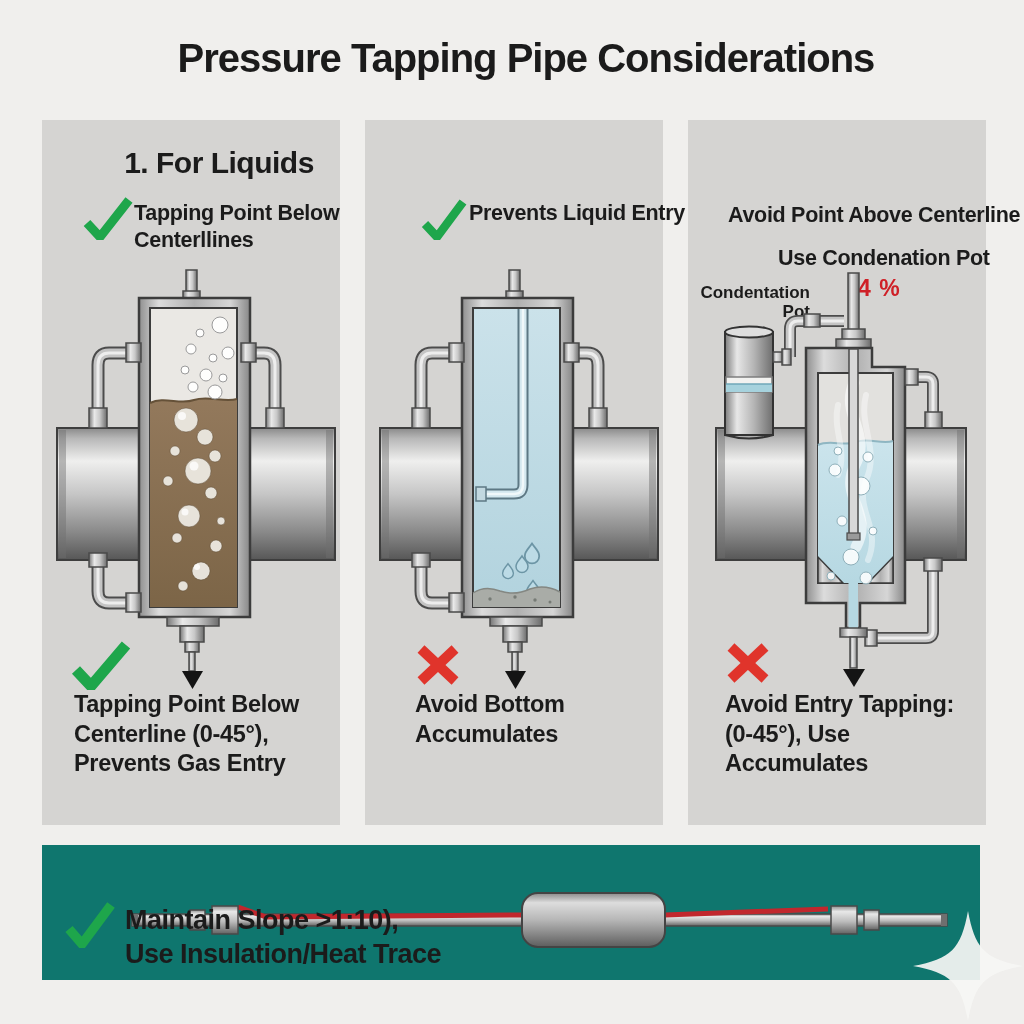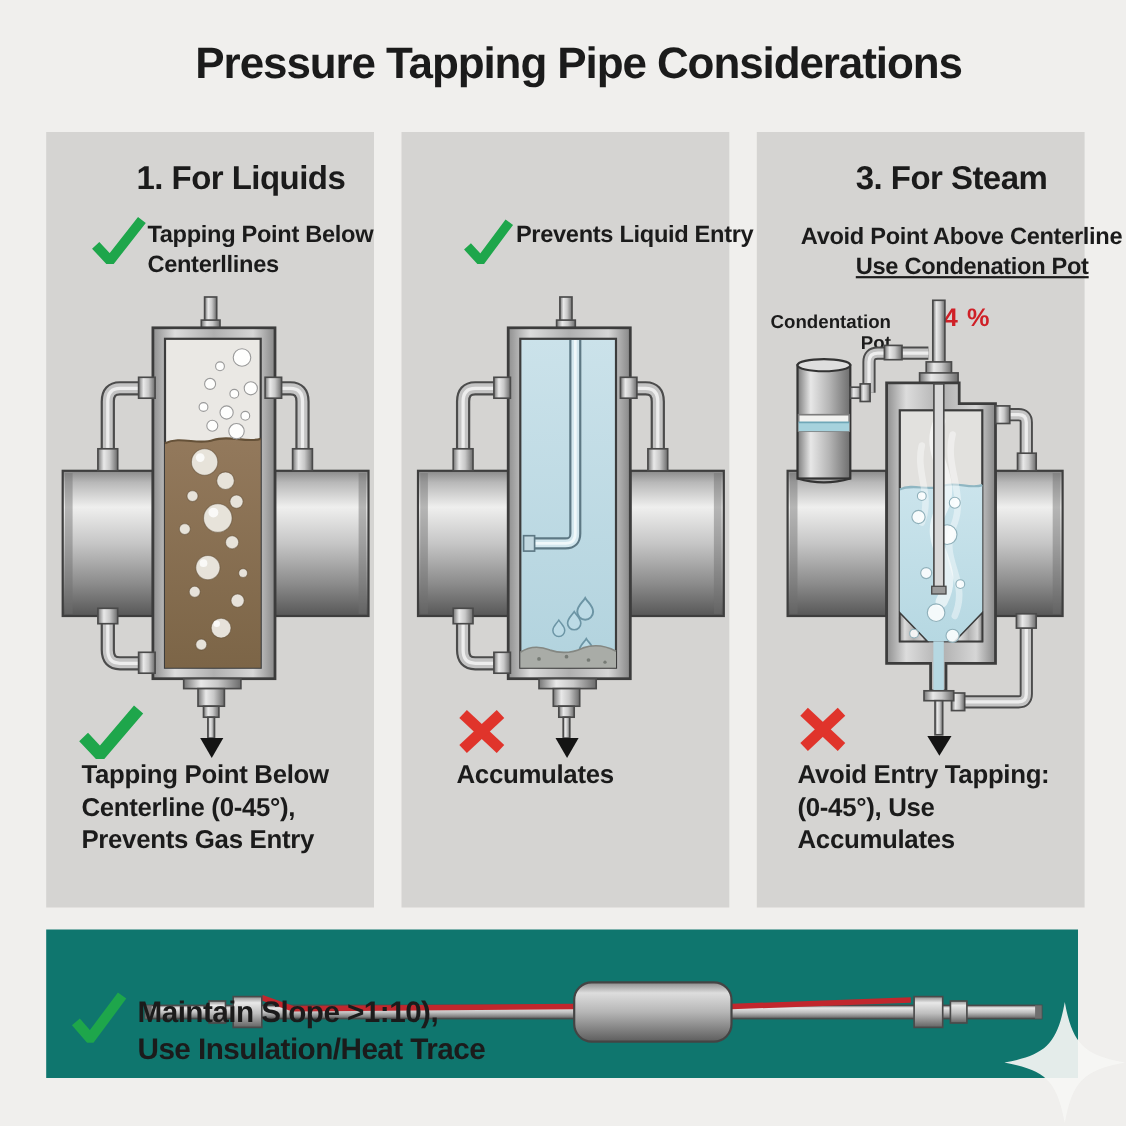--- a/index.html
+++ b/index.html
@@ -270,29 +270,29 @@
     <rect x="143" y="377" width="14" height="10" fill="url(#p2tube)" stroke="#4a4a4a" stroke-width="1.5"></rect>
     <rect x="147" y="387" width="6" height="19" fill="url(#p2tube)" stroke="#4a4a4a" stroke-width="1.5"></rect>
     <polygon points="140,406 161,406 150.5,424" fill="#141414"></polygon>
   </svg>
 
   <svg class="mark" style="left:50px;top:522px;" width="46" height="46" viewBox="0 0 46 46">
     <line x1="6" y1="7" x2="40" y2="39" stroke="#e0342b" stroke-width="10"></line>
     <line x1="40" y1="7" x2="6" y2="39" stroke="#e0342b" stroke-width="10"></line>
   </svg>
   <div class="caption-text" style="left:50px;top:570px;">
+    <div>Avoid Bottom</div>
     <div>Accumulates</div>
   </div>
 </div>
 
 <div class="panel" style="left:688px;">
-  <div class="panel-heading">3. For Steam</div>
 
   <div class="sub-text" style="left:40px;top:82px;">Avoid Point Above Centerline (4-</div>
-  <div class="sub-text" style="left:90px;top:109px;width:210px;text-align:center;text-decoration:underline;">Use Condenation Pot</div>
+  <div class="sub-text" style="left:90px;top:125px;width:210px;text-align:center;">Use Condenation Pot</div>
 
   <div class="pot-label">
     <div>Condentation</div>
     <div>Pot</div>
   </div>
   <div class="slope-label">4 %</div>
 
   <svg class="diagram" width="298" height="425" viewBox="0 0 298 425">
     <defs>
       <linearGradient id="p3pipe" x1="0" y1="0" x2="0" y2="1">

